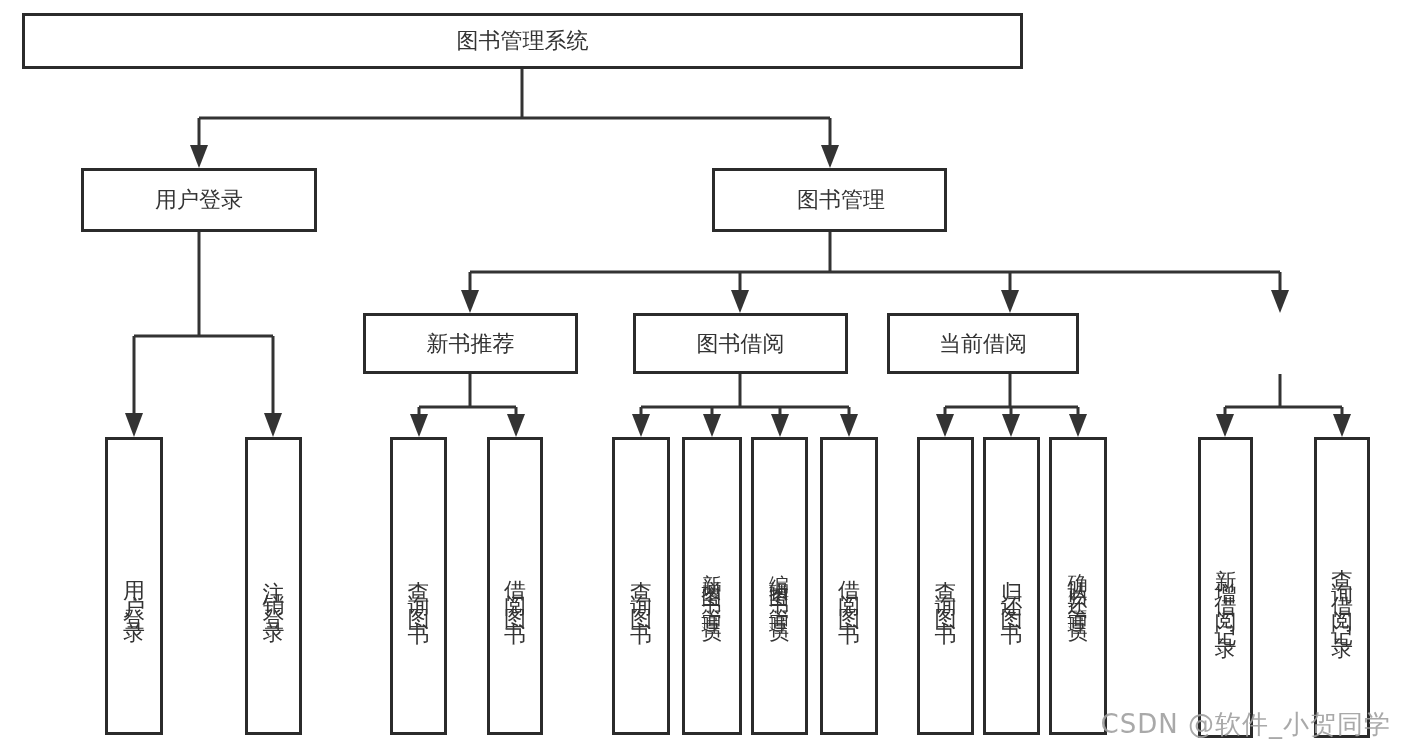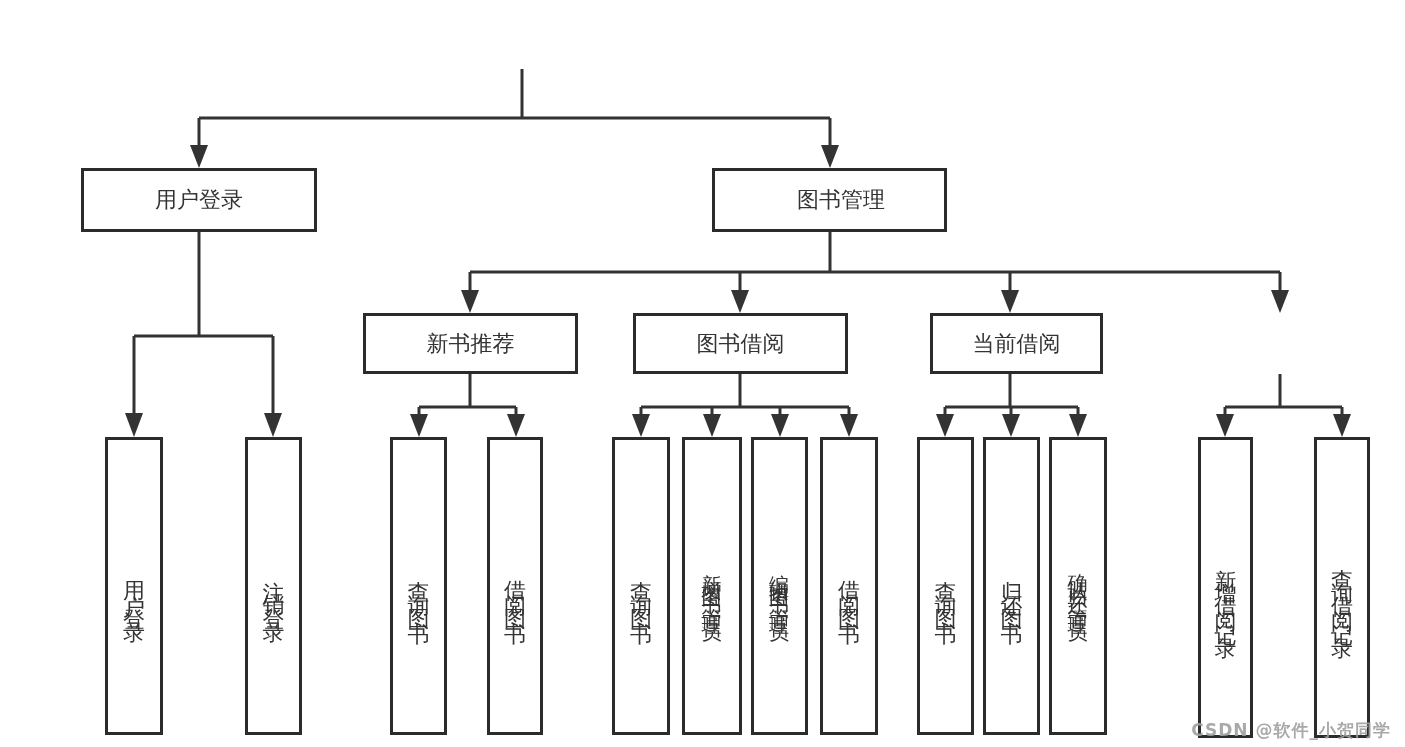--- a/index.html
+++ b/index.html
@@ -38,26 +38,25 @@
   }
   .node.leaf.long {
     font-size: 20px;
     letter-spacing: 7px;
     padding-top: 6px;
   }
   .watermark {
     position: absolute;
     right: 14px;
     bottom: 5px;
-    font-size: 17px;
+    font-size: 26px;
     color: #a0a0a0;
     opacity: 0.9;
     letter-spacing: 1px;
     z-index: 5;
-    font-weight: bold;
   }
 </style>
 </head>
 <body>
 
 <div class="canvas">
 
   <svg class="wires" viewBox="0 0 1405 747" xmlns="http://www.w3.org/2000/svg">
     <g stroke="#333333" stroke-width="3" fill="none">
 
@@ -113,27 +112,28 @@
       <polygon points="771,414 789,414 780,437"></polygon>
       <polygon points="840,414 858,414 849,437"></polygon>
       <polygon points="936,414 954,414 945,437"></polygon>
       <polygon points="1002,414 1020,414 1011,437"></polygon>
       <polygon points="1069,414 1087,414 1078,437"></polygon>
       <polygon points="1216,414 1234,414 1225,437"></polygon>
       <polygon points="1333,414 1351,414 1342,437"></polygon>
     </g>
   </svg>
 
+  <div class="node" style="left:22px; top:13px; width:1001px; height:56px;">图书管理系统</div>
 
   <div class="node" style="left:81px; top:168px; width:236px; height:64px;">用户登录</div>
   <div class="node" style="left:712px; top:168px; width:235px; height:64px;padding-left:23px;">图书管理</div>
 
   <div class="node" style="left:633px; top:313px; width:215px; height:61px;">图书借阅</div>
   <div class="node" style="left:363px; top:313px; width:215px; height:61px;">新书推荐</div>
-  <div class="node" style="left:930px; top:313px; width:173px; height:61px;">当前借阅</div>
+  <div class="node" style="left:887px; top:313px; width:192px; height:61px;">当前借阅</div>
 
   <div class="node leaf" style="left:105px; top:437px; width:58px; height:298px;">用户登录</div>
   <div class="node leaf" style="left:245px; top:437px; width:57px; height:298px;">注销登录</div>
 
   <div class="node leaf" style="left:390px; top:437px; width:57px; height:298px;">查询图书</div>
   <div class="node leaf" style="left:487px; top:437px; width:56px; height:298px;">借阅图书</div>
 
   <div class="node leaf" style="left:612px; top:437px; width:58px; height:298px;">查询图书</div>
   <div class="node leaf long" style="left:682px; top:437px; width:60px; height:298px;">新增图书（管理员）</div>
   <div class="node leaf long" style="left:751px; top:437px; width:57px; height:298px;">编辑图书（管理员）</div>

